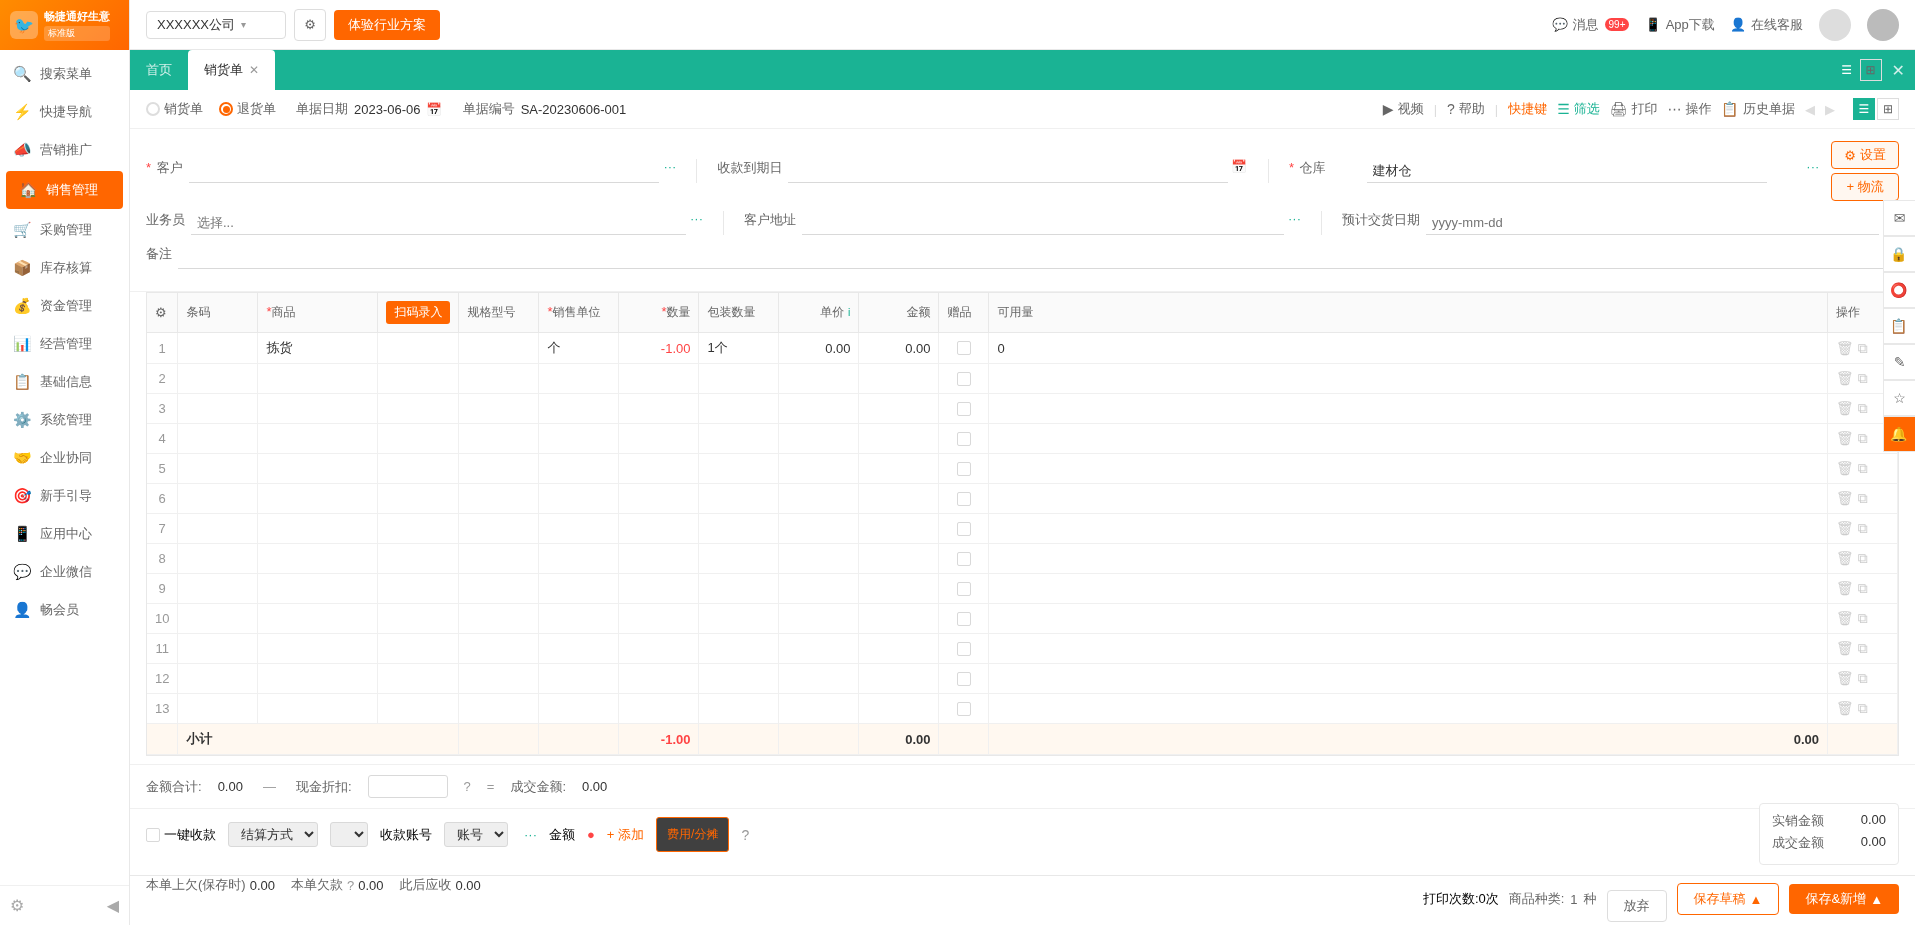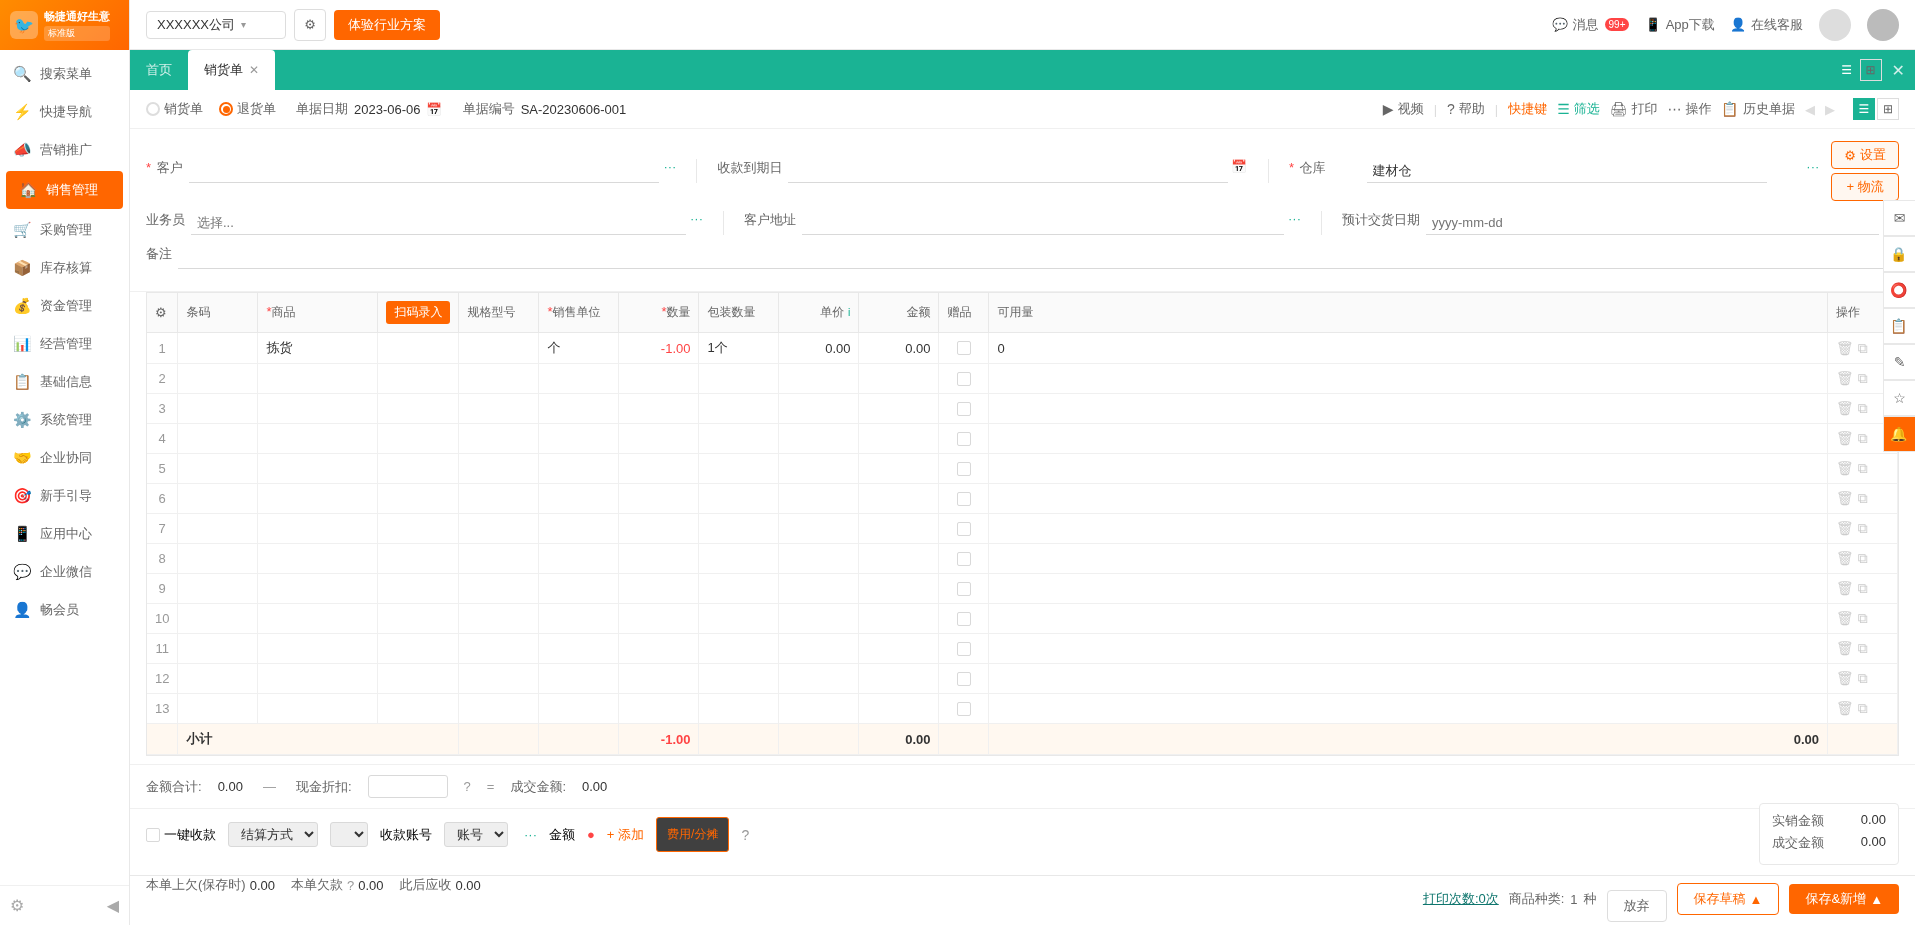--- a/index.html
+++ b/index.html
@@ -154,21 +154,21 @@
       background: #fff; border-top: 1px solid #e8e8e8;
       display: flex; align-items: flex-start; justify-content: space-between;
       padding: 0 16px; z-index: 97;
     }
     .bottom-left { display: flex; align-items: center; gap: 16px; font-size: 13px; color: #666; }
     .bottom-stat { display: flex; align-items: center; gap: 4px; }
     .stat-label { color: #666; }
     .stat-value { color: #333; }
     .stat-ques { color: #999; cursor: pointer; }
     .bottom-right { display: flex; align-items: center; gap: 10px; }
-    .print-info { display: flex; align-items: center; gap: 6px; color: #0f766e; text-decoration: underline; }
+    .print-info { display: flex; align-items: center; gap: 6px; color: #000000; }
     .product-type { display: flex; align-items: center; gap: 6px; color: #666; }
     .discard-btn { border: 1px solid #ddd; border-radius: 4px; padding: 6px 16px; background: #fff; cursor: pointer; color: #666; font-size: 13px; margin-top: 14px; }
     .save-draft-btn { border: 1px solid #ff6600; border-radius: 4px; padding: 6px 16px; background: #fff; cursor: pointer; color: #ff6600; font-size: 13px; display: flex; align-items: center; gap: 4px; }
     .save-new-btn { border: none; border-radius: 4px; padding: 6px 16px; background: #ff6600; cursor: pointer; color: #fff; font-size: 13px; display: flex; align-items: center; gap: 4px; }
 
     
     .payment-row {
       padding: 8px 16px; background: #fff; display: flex; align-items: center; gap: 12px;
       border-top: 1px solid #f0f0f0; font-size: 13px;
     }

